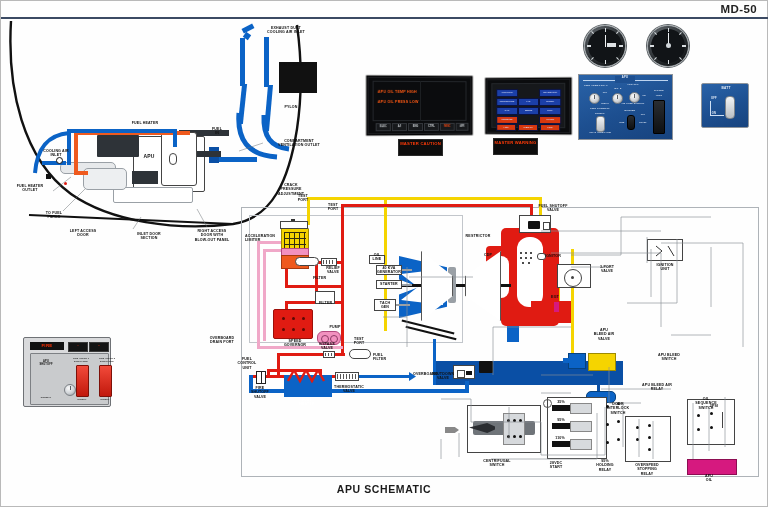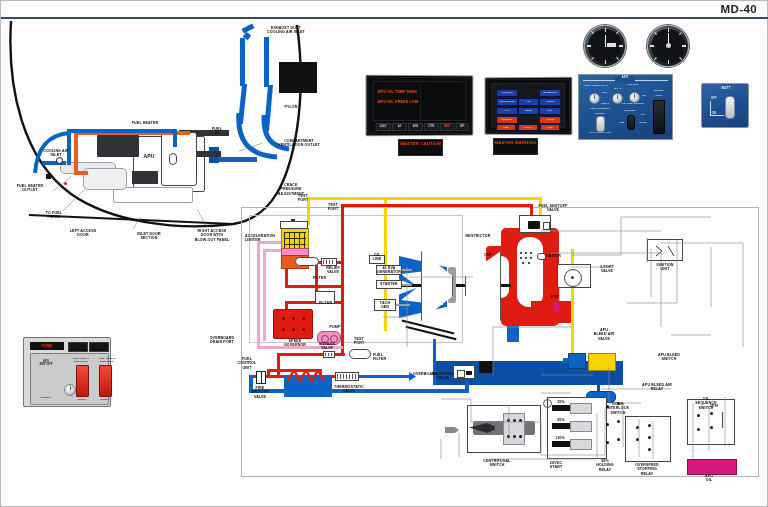--- a/index.html
+++ b/index.html
@@ -73,21 +73,21 @@
   .magdev{position:absolute;background:#d6197f;border:.5px solid #8c0d52;}
   .dot{position:absolute;border-radius:50%;background:#111;}
   .sec{position:absolute;border:.6px solid #aeb3b8;box-sizing:border-box;}
 </style>
 </head>
 <body>
 
 <div id="page">
 
   <div class="abs" id="hdr-rule"></div>
-  <div id="hdr-title">MD-40</div>
+  <div id="hdr-title">MD-50</div>
 
   <svg class="abs" style="left:0;top:18px;width:320px;height:215px">
     <path d="M10,2 C6,70 22,140 70,175 C110,203 175,212 232,205 C272,199 288,160 296,110 C302,70 300,35 296,6" fill="none" stroke="#111" stroke-width="2.4"></path>
     <line x1="28" y1="196" x2="232" y2="205" stroke="#111" stroke-width="2.2"></line>
   </svg>
 
   <div class="p blk abs" style="left:278px;top:61px;width:38px;height:31px"></div>
   <div class="p blk abs" style="left:300px;top:77px;width:14px;height:3px"></div>
 
   <div class="p blue abs" style="left:243px;top:32px;width:6px;height:6px;transform:rotate(34deg)"></div>
@@ -605,13 +605,14 @@
   <div class="lbl" style="left:548px;top:435px;width:22px">110%</div>
   <div class="lbl" style="left:540px;top:460px;width:30px">28VDC
 START</div>
   <div class="lbl" style="left:588px;top:458px;width:32px">95%
 HOLDING
 RELAY</div>
   <div class="lbl" style="left:622px;top:462px;width:48px">OVERSPEED
 STOPPING
 RELAY</div>
 
+  <div id="foot-title">APU SCHEMATIC</div>
 </div>
 
 </body></html>

